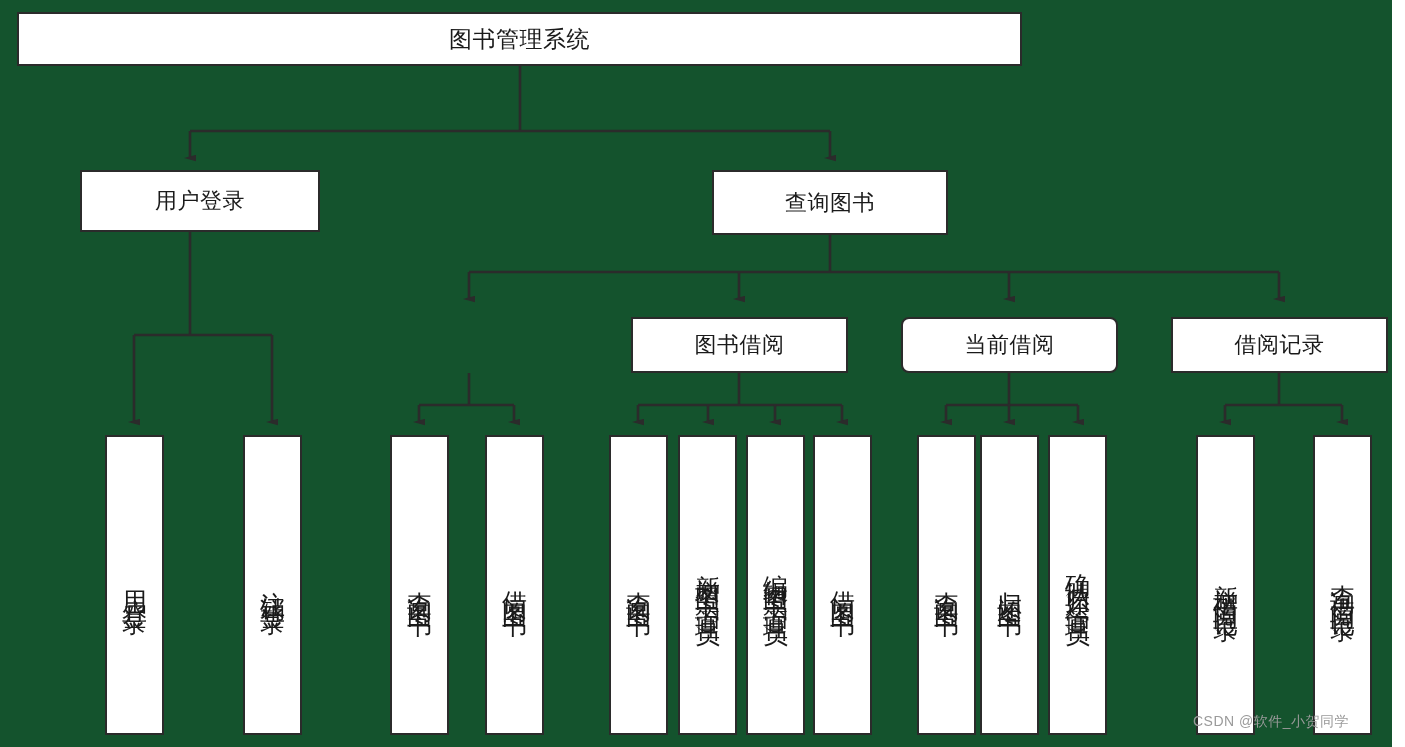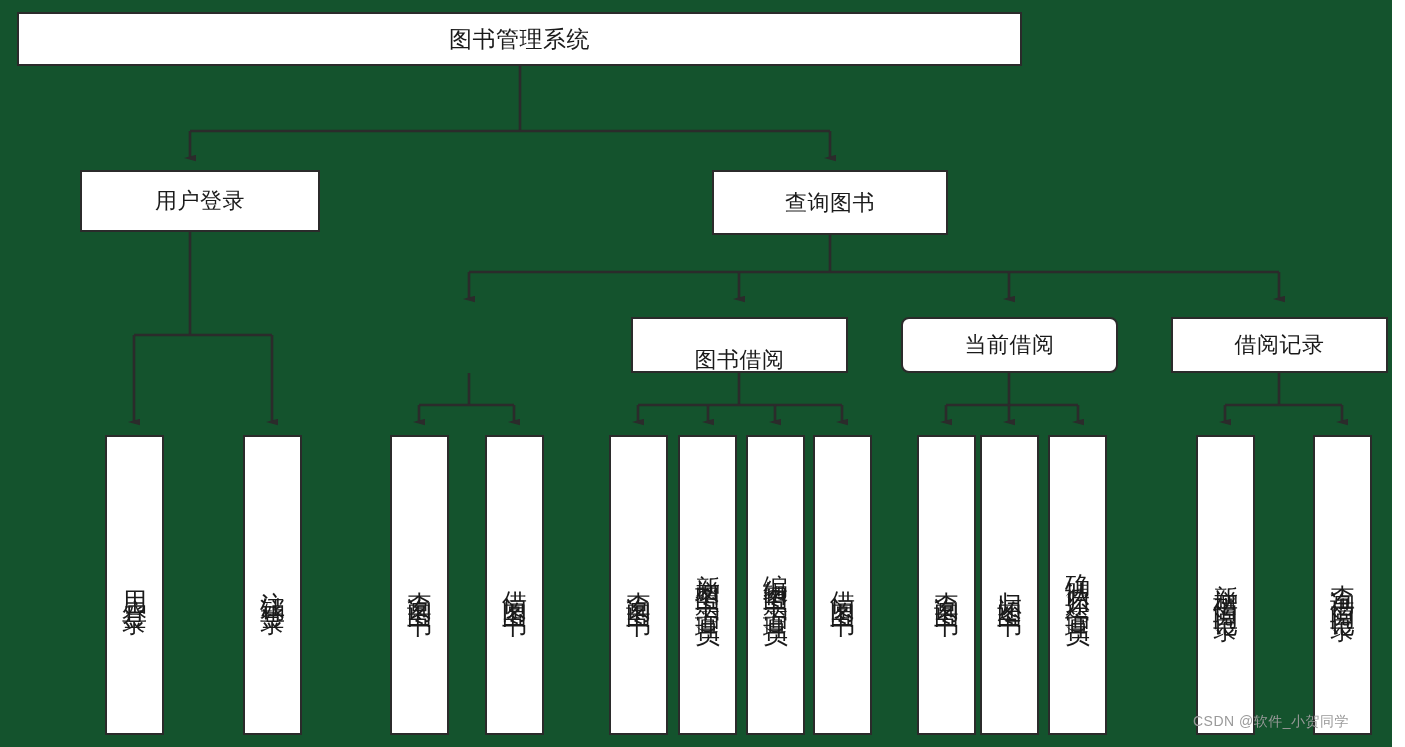--- a/index.html
+++ b/index.html
@@ -136,21 +136,21 @@
     <span class="label">图书管理系统</span>
   </div>
 
   <div class="node horizontal" style="left:80px; top:170px; width:240px; height:62px;">
     <span class="label">用户登录</span>
   </div>
   <div class="node horizontal" style="left:712px; top:170px; width:236px; height:65px;">
     <span class="label">查询图书</span>
   </div>
 
-  <div class="node horizontal" style="left:631px; top:317px; width:217px; height:56px;align-items:flex-end;">
+  <div class="node horizontal" style="left:631px; top:317px; width:217px; height:56px;">
     <span class="label">图书借阅</span>
   </div>
   <div class="node horizontal" style="left:901px; top:317px; width:217px; height:56px;border-radius:8px;">
     <span class="label">当前借阅</span>
   </div>
   <div class="node horizontal" style="left:1171px; top:317px; width:217px; height:56px;">
     <span class="label">借阅记录</span>
   </div>
 
   <div class="node vertical" style="left:105px; top:435px; width:59px; height:300px;">

